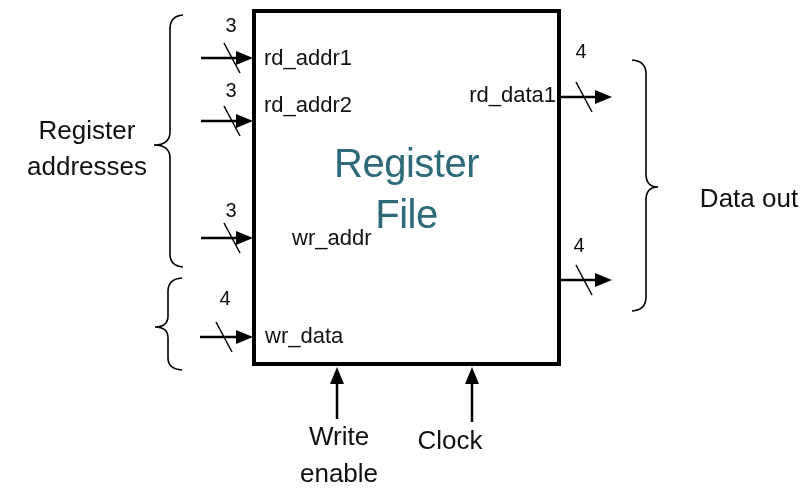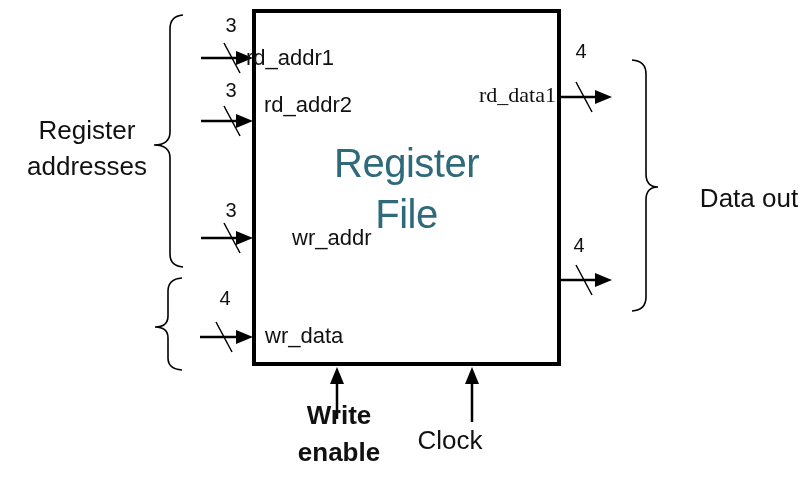--- a/index.html
+++ b/index.html
@@ -129,39 +129,39 @@
       <path stroke-width="1.6" d="M 182,278 Q 168,279 168,291 L 168,316 Q 168,327 155,327 Q 168,327 168,338 L 168,358 Q 168,369 182,370"></path>
       <path stroke-width="1.6" d="M 632,60 Q 646,61 646,74 L 646,174 Q 646,187 658,187 Q 646,187 646,200 L 646,297 Q 646,310 632,311"></path>
     </g>
   </svg>
 
   <div class="block-title">
     <div>Register</div>
     <div>File</div>
   </div>
 
-  <div class="port-label port-left" style="left:246px; top:46px;">rd_addr1</div>
+  <div class="port-label port-left" style="left:264px; top:46px;">rd_addr1</div>
   <div class="port-label port-left" style="left:264px; top:93px;">rd_addr2</div>
   <div class="port-label port-left" style="left:264px; top:226px;margin-left:28px;">wr_addr</div>
   <div class="port-label port-left" style="left:265px; top:324px;">wr_data</div>
 
-  <div class="port-label port-right" style="right:251px; top:83px;font-family:Liberation Serif, serif;">rd_data1</div>
+  <div class="port-label port-right" style="right:251px; top:83px;">rd_data1</div>
 
   <div class="bus-width" style="left:231px; top:25px;">3</div>
   <div class="bus-width" style="left:231px; top:90px;">3</div>
   <div class="bus-width" style="left:231px; top:210px;">3</div>
   <div class="bus-width" style="left:225px; top:298px;">4</div>
   <div class="bus-width" style="left:581px; top:51px;">4</div>
   <div class="bus-width" style="left:579px; top:245px;">4</div>
 
   <div class="group-label" style="left:87px; top:148px;">
     <div>Register</div>
     <div>addresses</div>
   </div>
   <div class="group-label" style="left:732px; top:198px;margin-left:17px;">Data out</div>
 
-  <div class="control-label" style="left:339px; top:434px;font-weight:bold;">
+  <div class="control-label" style="left:339px; top:455px;">
     <div>Write</div>
     <div>enable</div>
   </div>
   <div class="control-label" style="left:450px; top:440px;">Clock</div>
 
 </div>
 
 </body></html>

